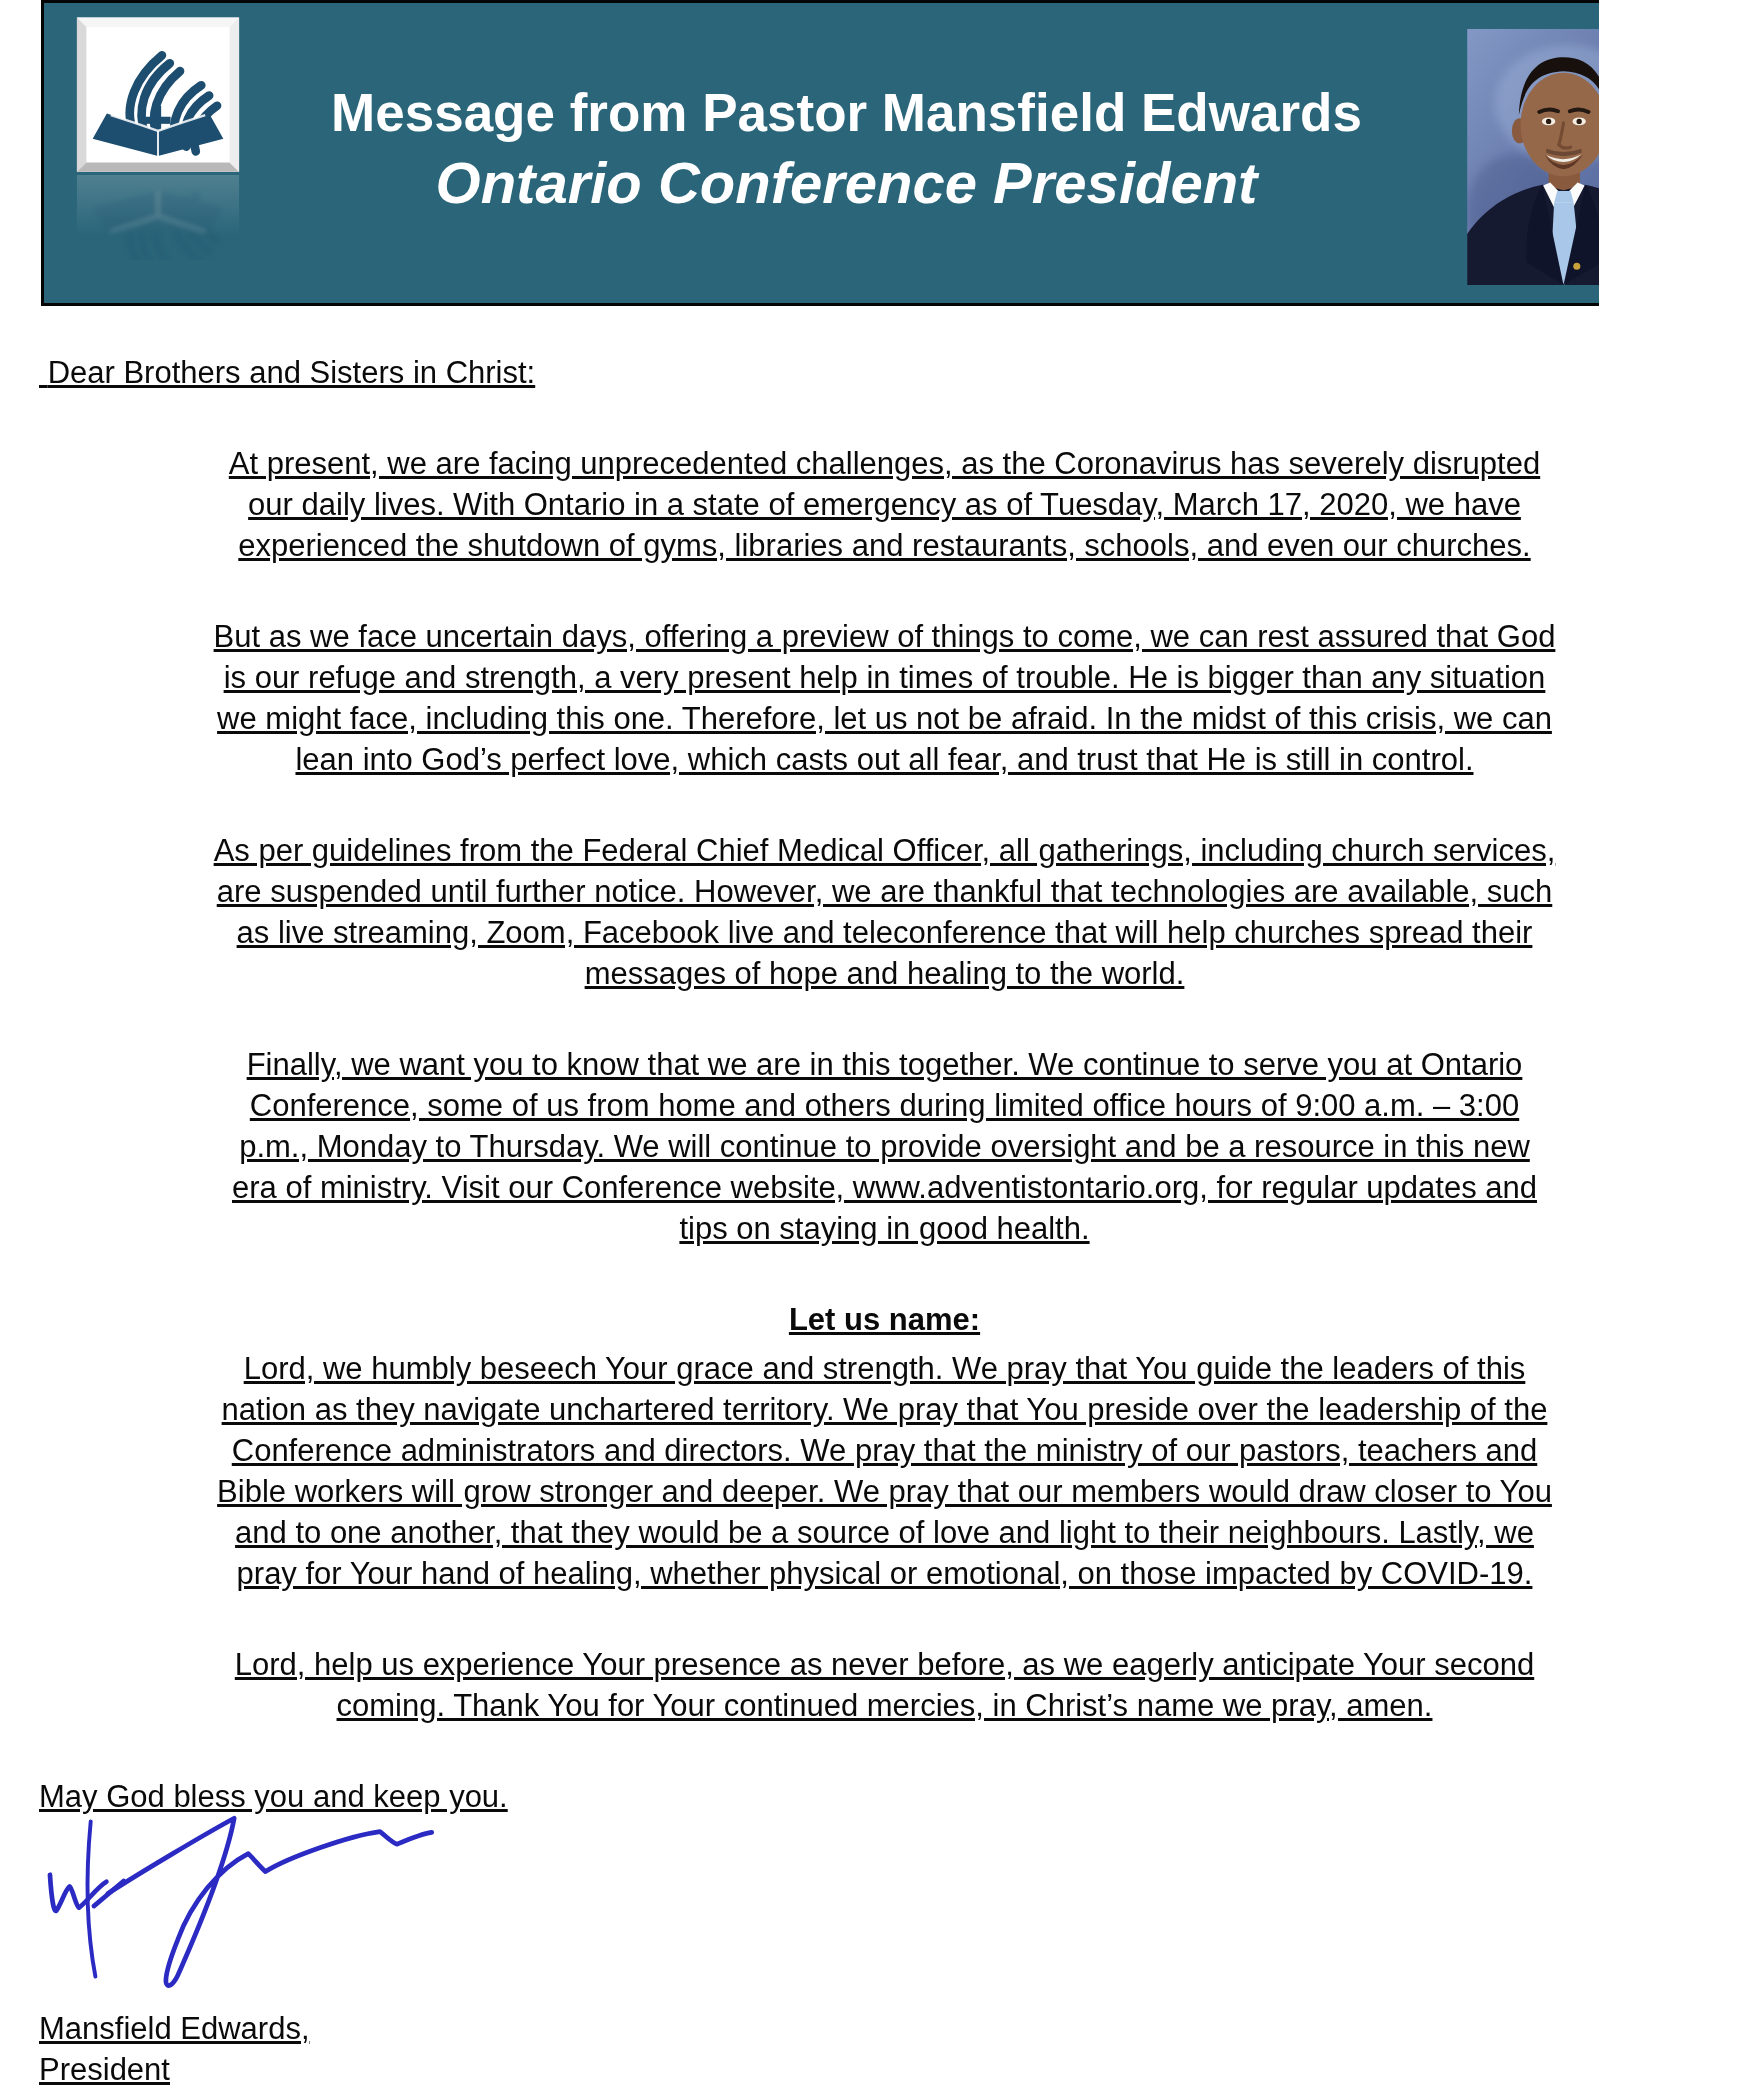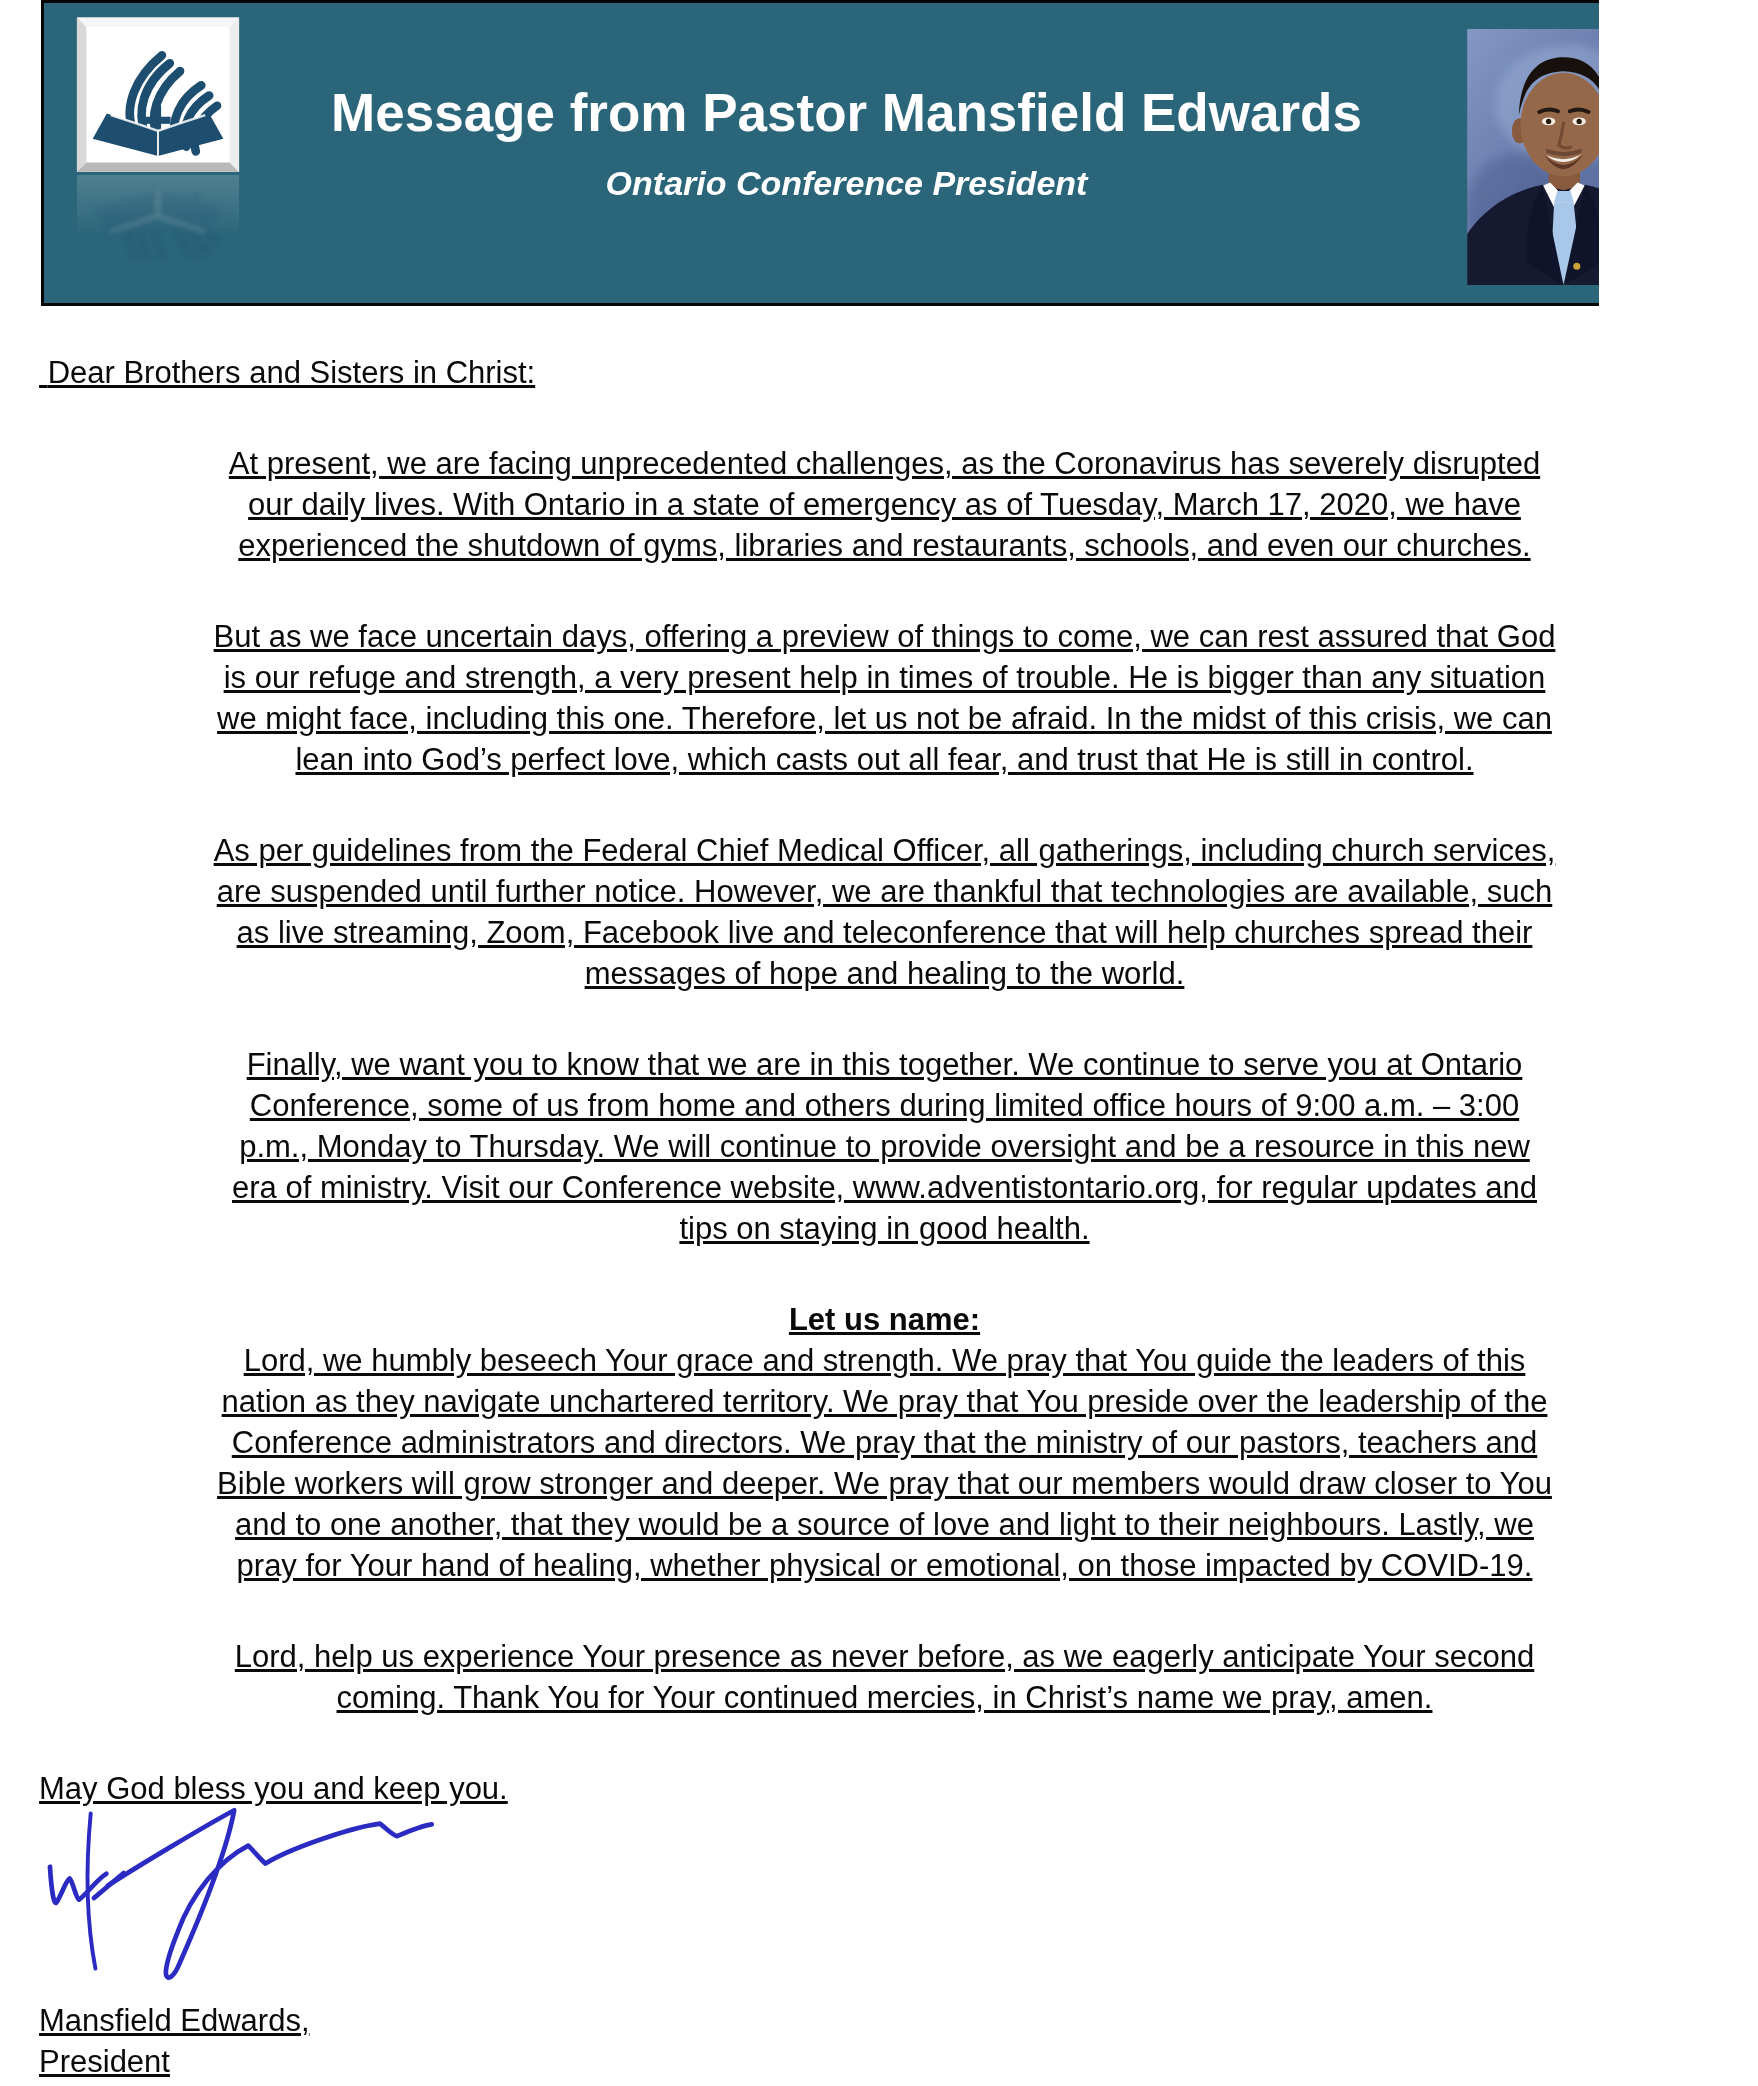--- a/index.html
+++ b/index.html
@@ -10,28 +10,28 @@
   
   .banner{
     position:absolute;left:41px;top:0;width:1645px;height:306px;
     background:#2a6579;border:3.1px solid #050505;box-sizing:border-box;
   }
   .logo{position:absolute;left:31px;top:12.5px;width:166px;height:244px;}
   .titles{
     position:absolute;left:180px;top:75px;width:1245px;text-align:center;color:#ffffff;
   }
   .title1{font-weight:bold;font-size:53px;line-height:70px;white-space:nowrap;}
-  .title2{font-weight:bold;font-style:italic;font-size:34px;line-height:70px;white-space:nowrap;text-align:center;}
+  .title2{font-weight:bold;font-style:italic;font-size:58px;line-height:70px;white-space:nowrap;text-align:center;}
   .photo{position:absolute;left:1423px;top:26px;width:193px;height:256px;}
   
   .letter{
     position:absolute;left:39px;top:352px;width:1691px;
     font-size:31px;line-height:41px;color:#0a0a0a;text-decoration:underline;
   }
-  .pre{white-space:pre-wrap;}
+  .pre{white-space:pre-wrap;margin-top:8px;}
   .para{margin:0 0 50px 0;text-align:center;}
   .bold{font-weight:bold;}
   .sig-area{position:relative;height:191px;}
   .sig-svg{position:absolute;left:-11px;top:-4.7px;}
   .nopad{margin:0;}
 </style>
 </head>
 <body>
 
 <div class="page">

